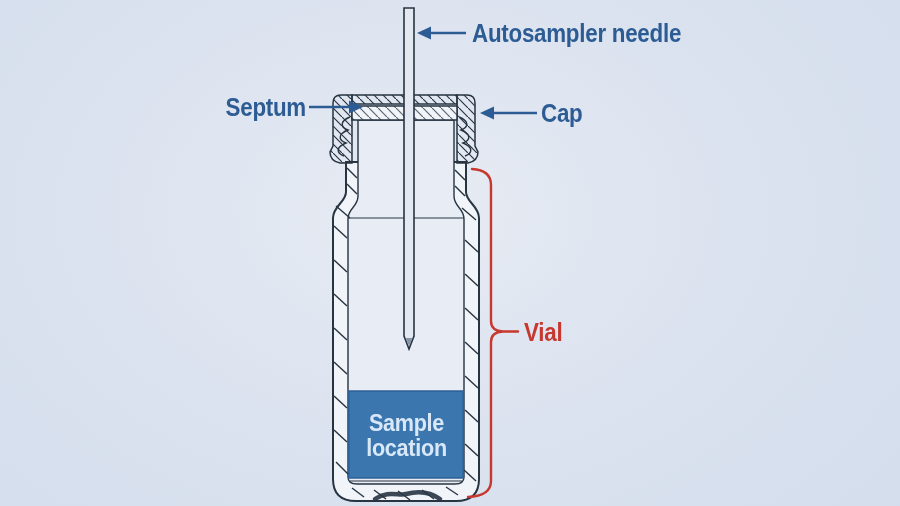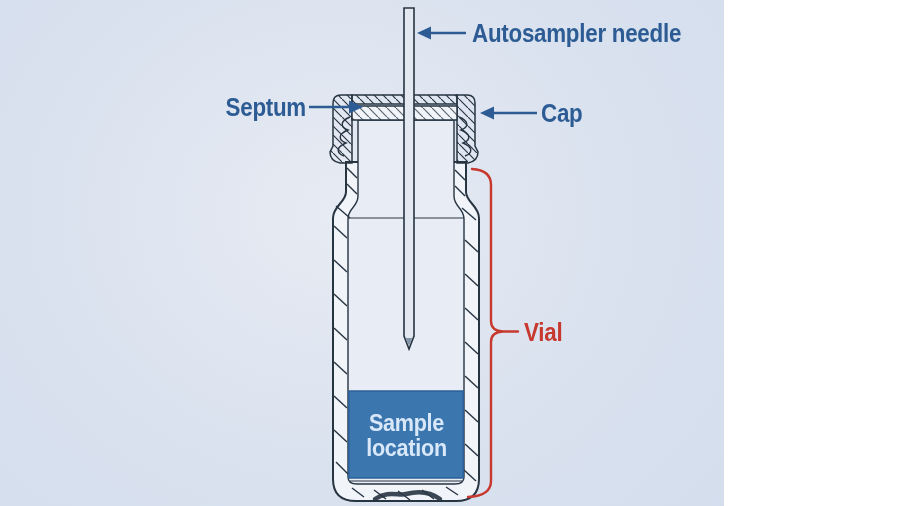--- a/index.html
+++ b/index.html
@@ -3,21 +3,21 @@
 <meta charset="utf-8">
 <style>
   :root{
     --background:#cfdaeb; --label-blue:#2d5c94; --vial-red:#c7392e;
     --sample-fill:#3b76af; --sample-text:#d8e8f8; --ink:#273442;
     --glass-fill:#f1f4f9; --cavity-fill:#e8edf5; --needle-fill:#e4e9f1;
   }
   html,body{margin:0;padding:0;}
   body{font-family:"Liberation Sans",sans-serif;}
   .stage{
-    position:relative;width:724px;height:506px;overflow:hidden;
+    position:relative;width:900px;height:506px;overflow:hidden;
     background:radial-gradient(95% 120% at 46% 42%, #e7ebf3 0%, #dae2ef 42%, var(--background) 100%);
   }
   .stage svg{position:absolute;left:0;top:0;}
   .glass{fill:var(--glass-fill);stroke:var(--ink);stroke-width:2;}
   .cavity{fill:var(--cavity-fill);stroke:var(--ink);stroke-width:1.4;}
   .hatched{fill:url(#hatch);stroke:var(--ink);stroke-width:1.5;}
   .septum-fill{fill:var(--glass-fill);stroke:var(--ink);stroke-width:1.5;}
   .tick{stroke:var(--ink);stroke-width:1.4;}
   .thin{stroke:var(--ink);stroke-width:1.1;fill:none;}
   .crimp{stroke:var(--ink);stroke-width:1.4;fill:none;}

